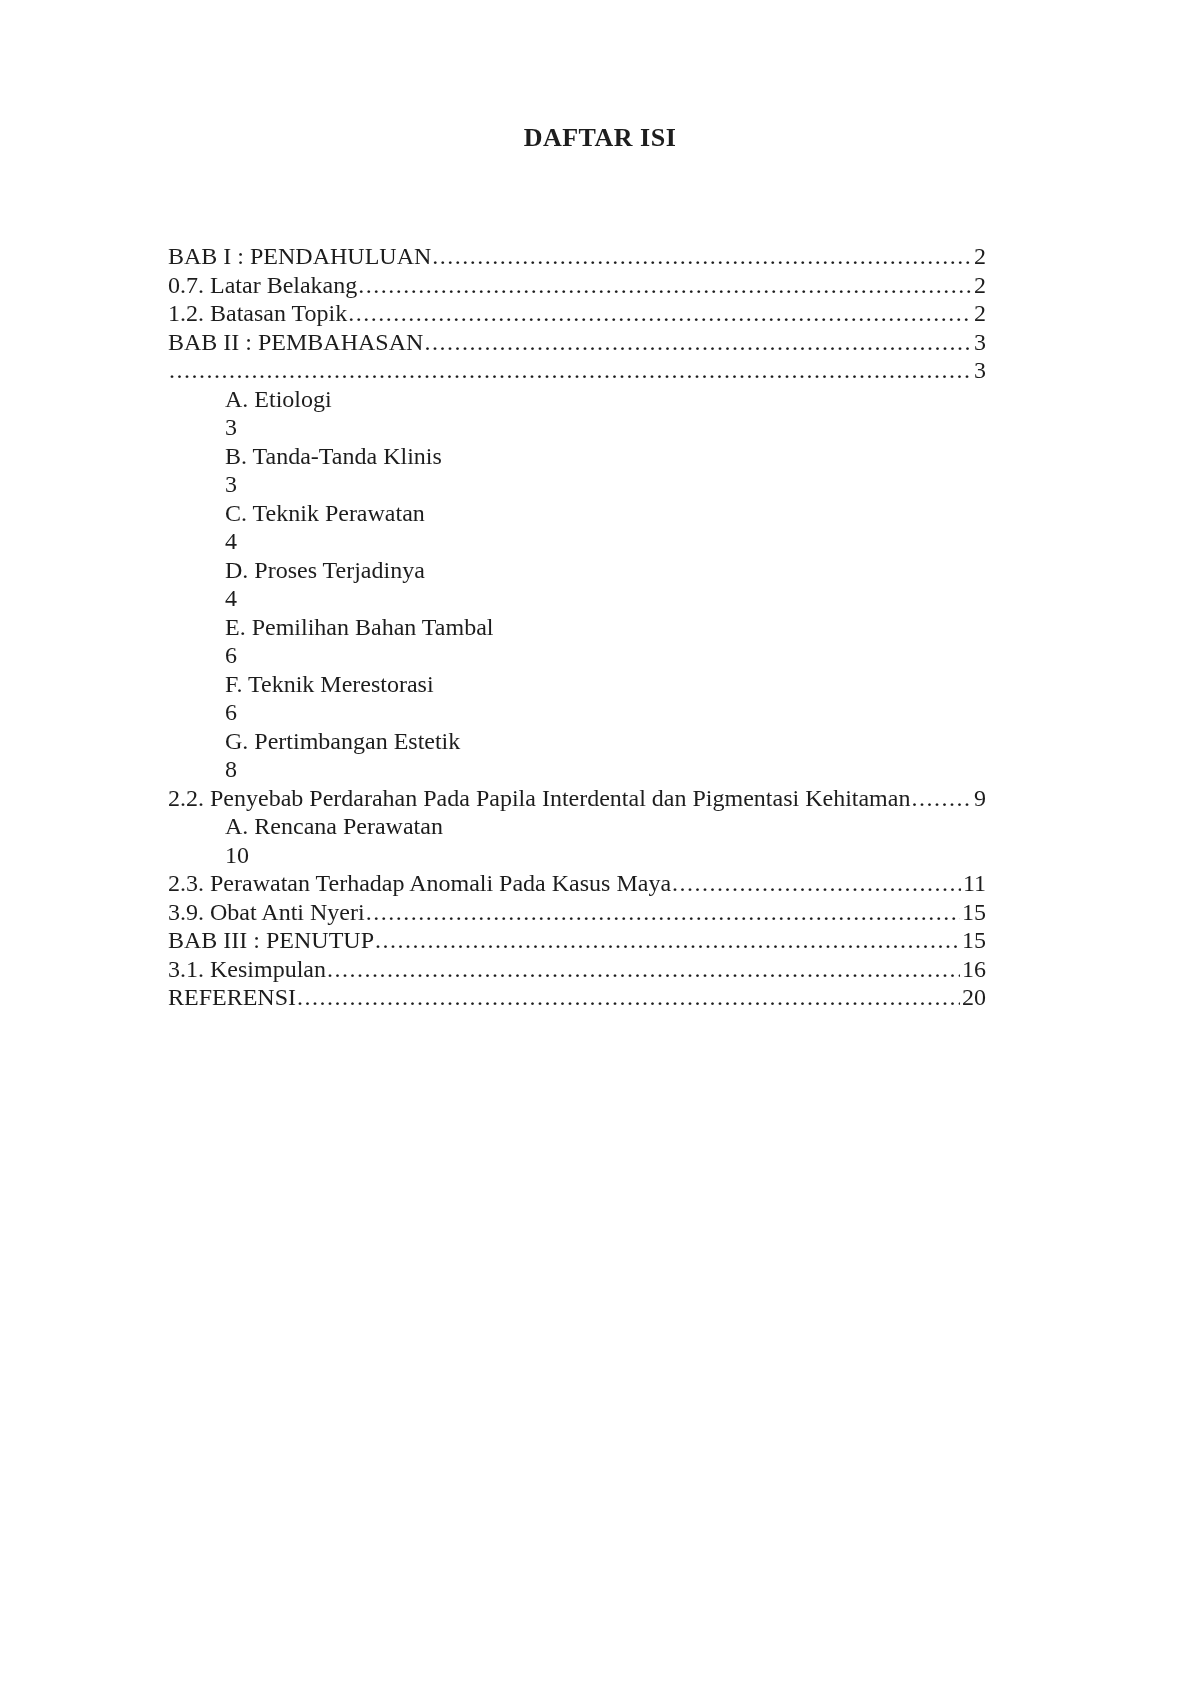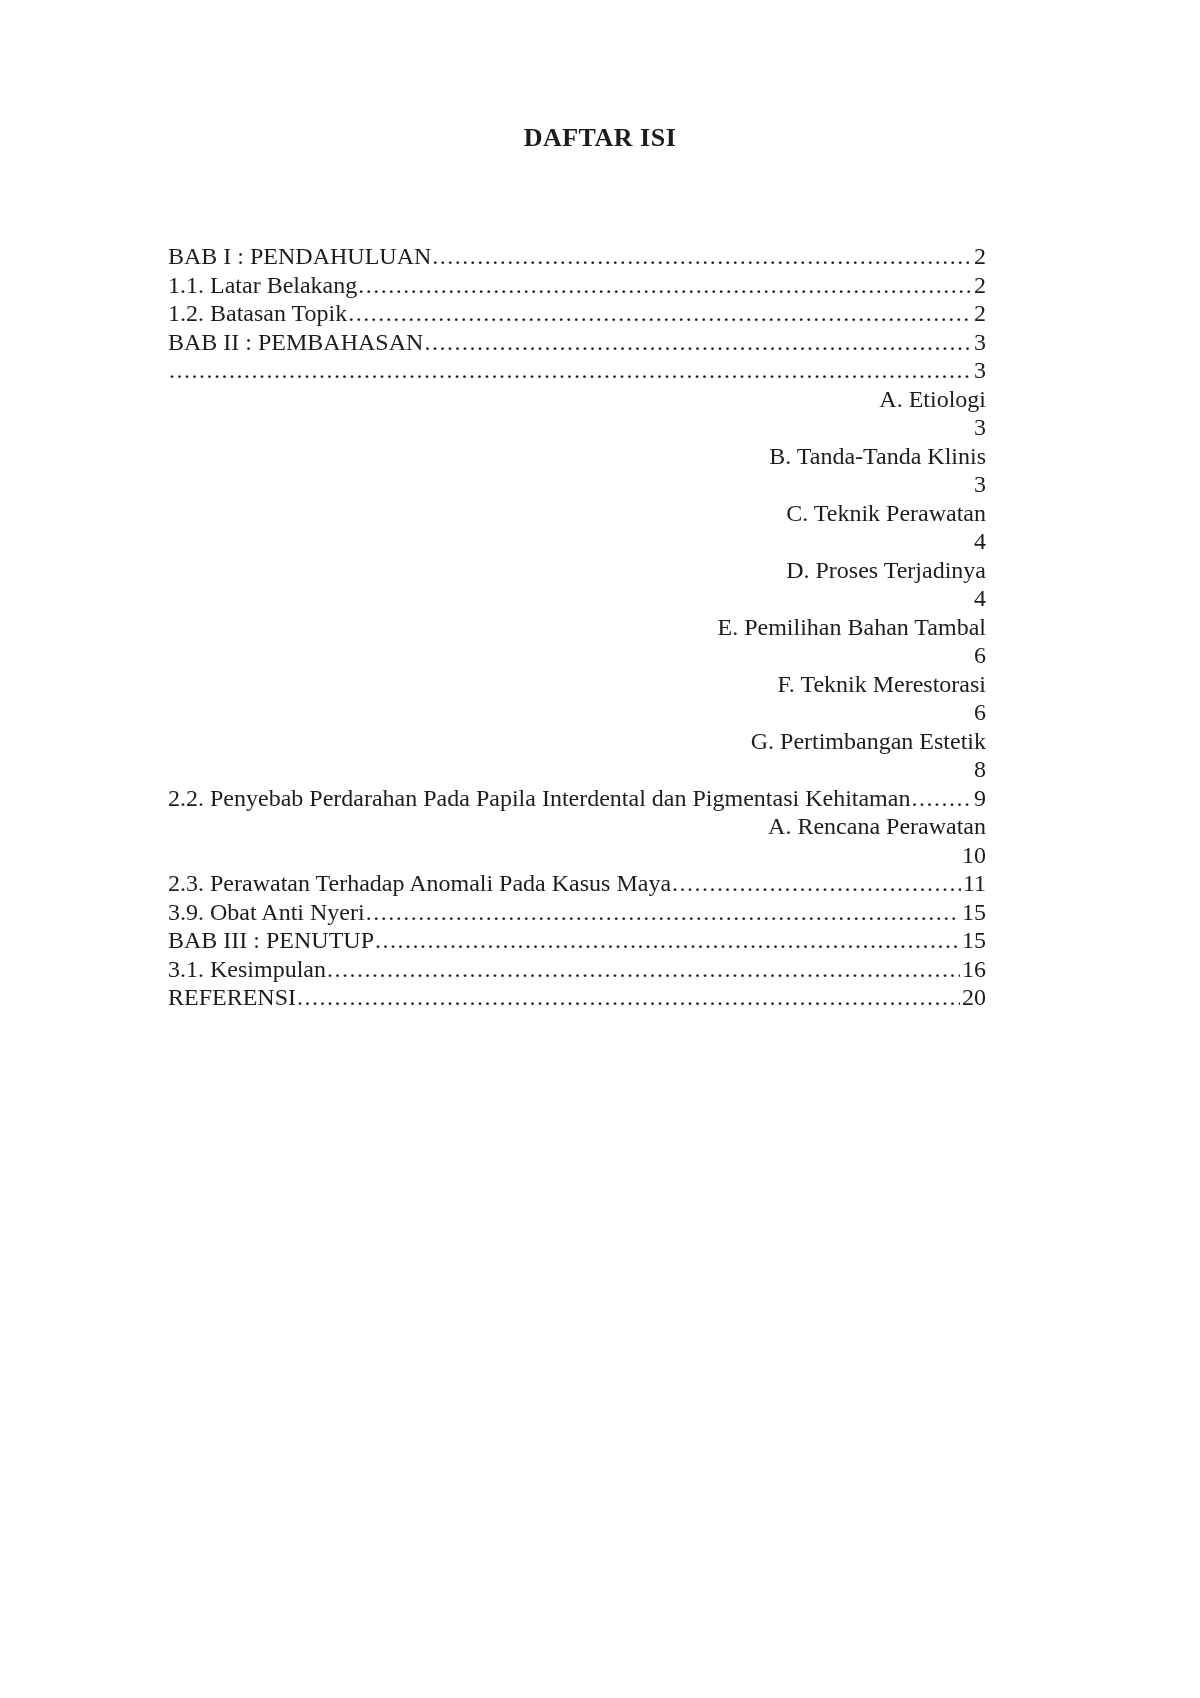--- a/index.html
+++ b/index.html
@@ -31,21 +31,21 @@
     letter-spacing: 0.5px;
   }
   .toc {
     margin-top: 86px;
     padding-left: 168px;
     padding-right: 214px;
     font-size: 24px;
   }
   .toc-row {
     display: flex;
-    align-items: flex-end;
+    align-items: flex-start;
     line-height: 28.5px;
     white-space: nowrap;
   }
   .toc-row.indent-1 {
     padding-left: 57px;
     flex-direction: column;
   }
   .toc-label {
     flex: 0 0 auto;
   }
@@ -74,21 +74,21 @@
 <div class="doc-page">
   <h1 class="doc-title">DAFTAR ISI</h1>
 
   <div class="toc" id="toc-list">
       <div class="toc-row">
         <span class="toc-label">BAB I : PENDAHULUAN</span>
         <span class="toc-leader dots" aria-hidden="true">................................................................................................................................................................................................................................................................................................................................................................................................................</span>
         <span class="toc-page">2</span>
       </div>
       <div class="toc-row">
-        <span class="toc-label">1.1. Latar Belakang</span>
+        <span class="toc-label">0.7. Latar Belakang</span>
         <span class="toc-leader dots" aria-hidden="true">................................................................................................................................................................................................................................................................................................................................................................................................................</span>
         <span class="toc-page">2</span>
       </div>
       <div class="toc-row">
         <span class="toc-label">1.2. Batasan Topik</span>
         <span class="toc-leader dots" aria-hidden="true">................................................................................................................................................................................................................................................................................................................................................................................................................</span>
         <span class="toc-page">2</span>
       </div>
       <div class="toc-row">
         <span class="toc-label">BAB II : PEMBAHASAN</span>

